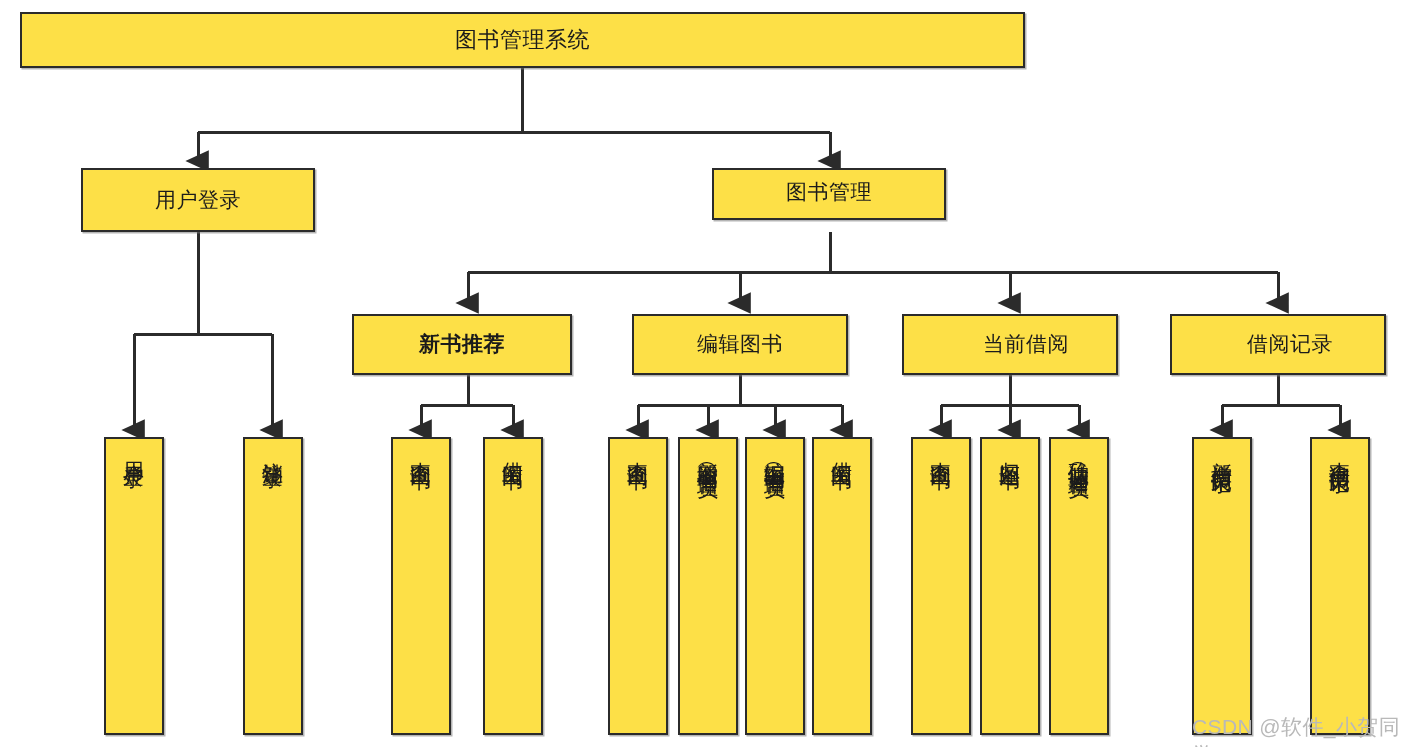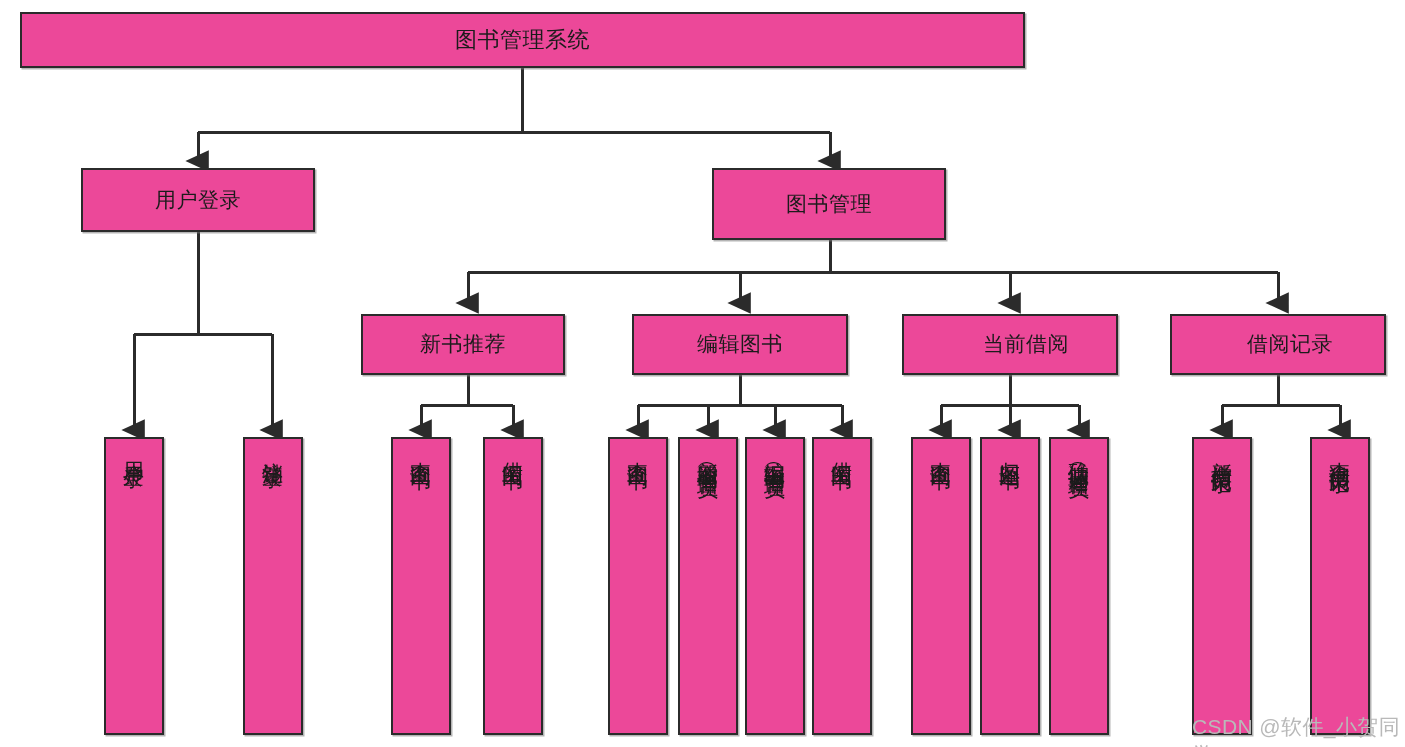--- a/index.html
+++ b/index.html
@@ -22,21 +22,21 @@
     position: absolute;
     left: 0;
     top: 0;
     width: 1405px;
     height: 747px;
     pointer-events: none;
   }
   .node {
     position: absolute;
     box-sizing: border-box;
-    background: #ec4899;
+    background: #fde047;
     border: 2px solid #2b2b2b;
     display: flex;
     align-items: center;
     justify-content: center;
     box-shadow: 1.5px 1.5px 0 rgba(120,120,120,0.55);
     z-index: 3;
   }
   .node-label {
     color: #1b1b1b;
     text-align: center;
@@ -129,25 +129,25 @@
     </g>
   </svg>
 
   <div class="node root horizontal" style="left:20px; top:12px; width:1005px; height:56px;">
     <span class="node-label">图书管理系统</span>
   </div>
 
   <div class="node horizontal" style="left:81px; top:168px; width:234px; height:64px;">
     <span class="node-label">用户登录</span>
   </div>
-  <div class="node horizontal" style="left:712px; top:168px; width:234px; height:72px;">
+  <div class="node horizontal" style="left:712px; top:168px; width:234px; height:52px;font-family:Liberation Mono, monospace;">
     <span class="node-label">图书管理</span>
   </div>
 
-  <div class="node horizontal" style="left:361px; top:314px; width:204px; height:61px;">
+  <div class="node horizontal" style="left:352px; top:314px; width:220px; height:61px;font-weight:bold;">
     <span class="node-label">新书推荐</span>
   </div>
   <div class="node horizontal" style="left:632px; top:314px; width:216px; height:61px;">
     <span class="node-label">编辑图书</span>
   </div>
   <div class="node horizontal" style="left:902px; top:314px; width:216px; height:61px;padding-left:32px;">
     <span class="node-label">当前借阅</span>
   </div>
   <div class="node horizontal" style="left:1170px; top:314px; width:216px; height:61px;padding-left:24px;">
     <span class="node-label">借阅记录</span>

